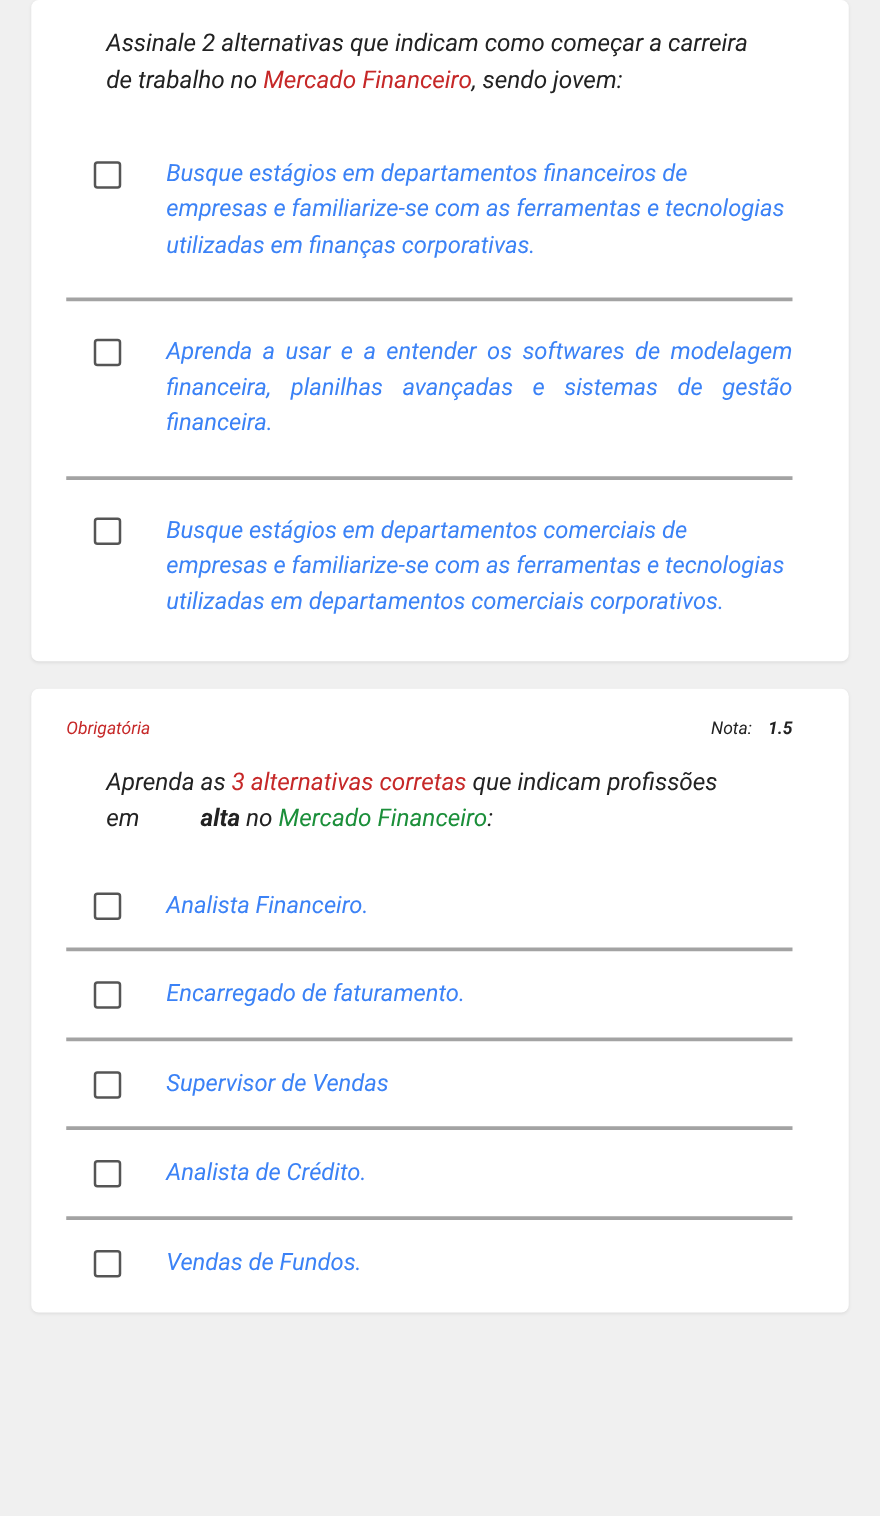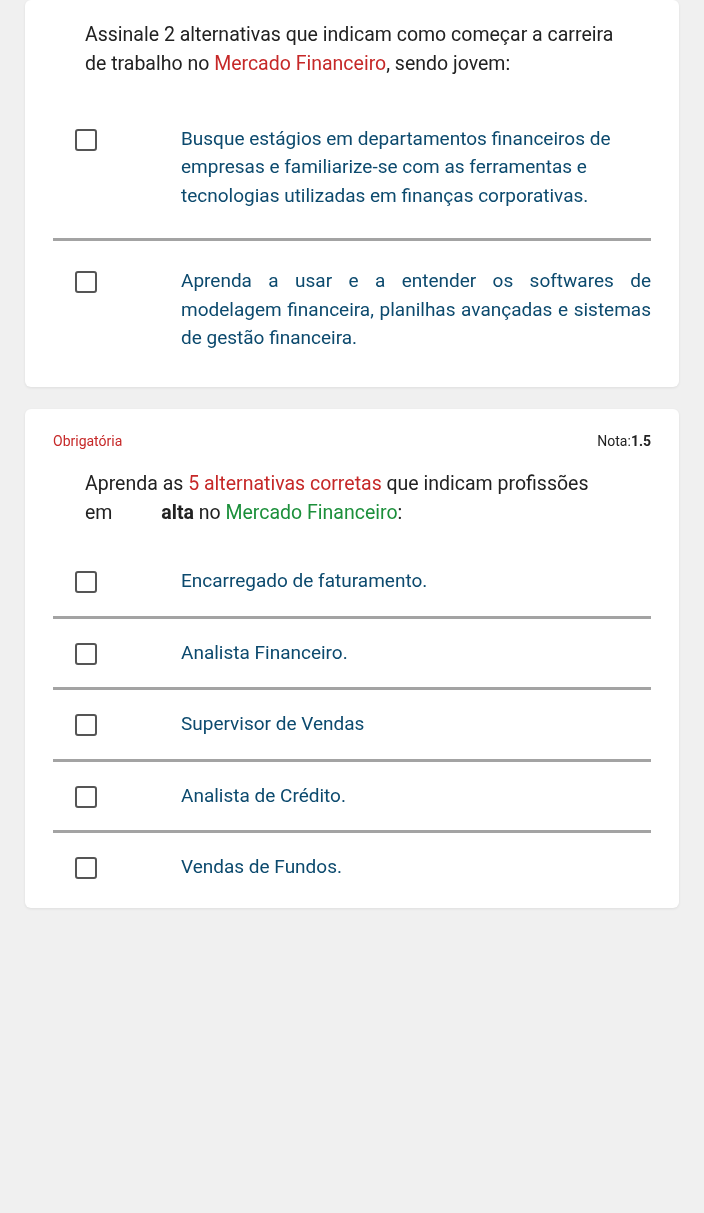--- a/index.html
+++ b/index.html
@@ -7,39 +7,40 @@
     font-family: -apple-system, BlinkMacSystemFont, "Segoe UI", Roboto, Arial, sans-serif;
     background: #f0f0f0;
     padding: 0;
     width: 704px;
   }
   .card {
     background: #fff;
     border-radius: 6px;
     box-shadow: 0 1px 3px rgba(0,0,0,0.08);
     margin: 0 25px 22px 25px;
-    padding: 0 0 6px 0;
+    padding: 0 17px 6px 0;
+    font-style: italic;
   }
   .card-header {
     display: flex;
     justify-content: space-between;
     align-items: center;
     padding: 24px 28px 0 28px;
     font-size: 14px;
   }
   .required {
     color: #c62828;
     text-align: center;
   }
   .score {
     color: #222;
   }
   .score-val {
     font-weight: 700;
-    margin-left: 0;
+    margin-left: 13px;
   }
   .question-text {
     padding: 20px 60px 20px 60px;
     font-size: 19.5px;
     line-height: 1.5;
     color: #222;
   }
   .hl-red { color: #c62828; }
   .hl-green { color: #1b8f3a; }
   .hl-purple { color: #6b3fa0; }
@@ -55,23 +56,22 @@
     gap: 36px;
     padding: 26px 0 28px 22px;
     border-top: 3px solid #a3a3a3;
   }
   .card .option-list .option:first-child {
     border-top: none;
   }
   .option-text {
     font-size: 19px;
     line-height: 1.5;
-    color: #0c4a6e;
+    color: #3b82f6;
     flex: 1;
-    margin-left: 48px;
   }
   .option-text.justify {
     text-align: justify;
   }
   .checkbox {
     width: 22px;
     height: 22px;
     border: 2.5px solid #555;
     border-radius: 3px;
     flex-shrink: 0;
@@ -91,41 +91,45 @@
   </div>
   <div class="option-list">
     <div class="option">
       <div class="checkbox"></div>
       <div class="option-text">Busque estágios em departamentos financeiros de empresas e familiarize-se com as ferramentas e tecnologias utilizadas em finanças corporativas.</div>
     </div>
     <div class="option">
       <div class="checkbox"></div>
       <div class="option-text justify">Aprenda a usar e a entender os softwares de modelagem financeira, planilhas avançadas e sistemas de gestão financeira.</div>
     </div>
+    <div class="option">
+      <div class="checkbox"></div>
+      <div class="option-text">Busque estágios em departamentos comerciais de empresas e familiarize-se com as ferramentas e tecnologias utilizadas em departamentos comerciais corporativos.</div>
+    </div>
   </div>
 </div>
 
 <div class="card">
   <div class="card-header">
     <span class="required">Obrigatória</span>
     <span class="score">
       <span>Nota:</span><span class="score-val">1.5</span>
     </span>
   </div>
   <div class="question-text">
-    <span>Aprenda as </span><span class="hl-red">5 alternativas corretas</span><span> que indicam profissões em </span><span class="bold">alta</span><span> no </span><span class="hl-green">Mercado Financeiro</span><span>:</span>
+    <span>Aprenda as </span><span class="hl-red">3 alternativas corretas</span><span> que indicam profissões em </span><span class="bold">alta</span><span> no </span><span class="hl-green">Mercado Financeiro</span><span>:</span>
   </div>
   <div class="option-list">
     <div class="option compact">
       <div class="checkbox"></div>
-      <div class="option-text hl-darkred">Encarregado de faturamento.</div>
+      <div class="option-text hl-purple">Analista Financeiro.</div>
     </div>
     <div class="option compact">
       <div class="checkbox"></div>
-      <div class="option-text hl-purple">Analista Financeiro.</div>
+      <div class="option-text hl-darkred">Encarregado de faturamento.</div>
     </div>
     <div class="option compact">
       <div class="checkbox"></div>
       <div class="option-text hl-green">Supervisor de Vendas</div>
     </div>
     <div class="option compact">
       <div class="checkbox"></div>
       <div class="option-text hl-red">Analista de Crédito.</div>
     </div>
     <div class="option compact">

